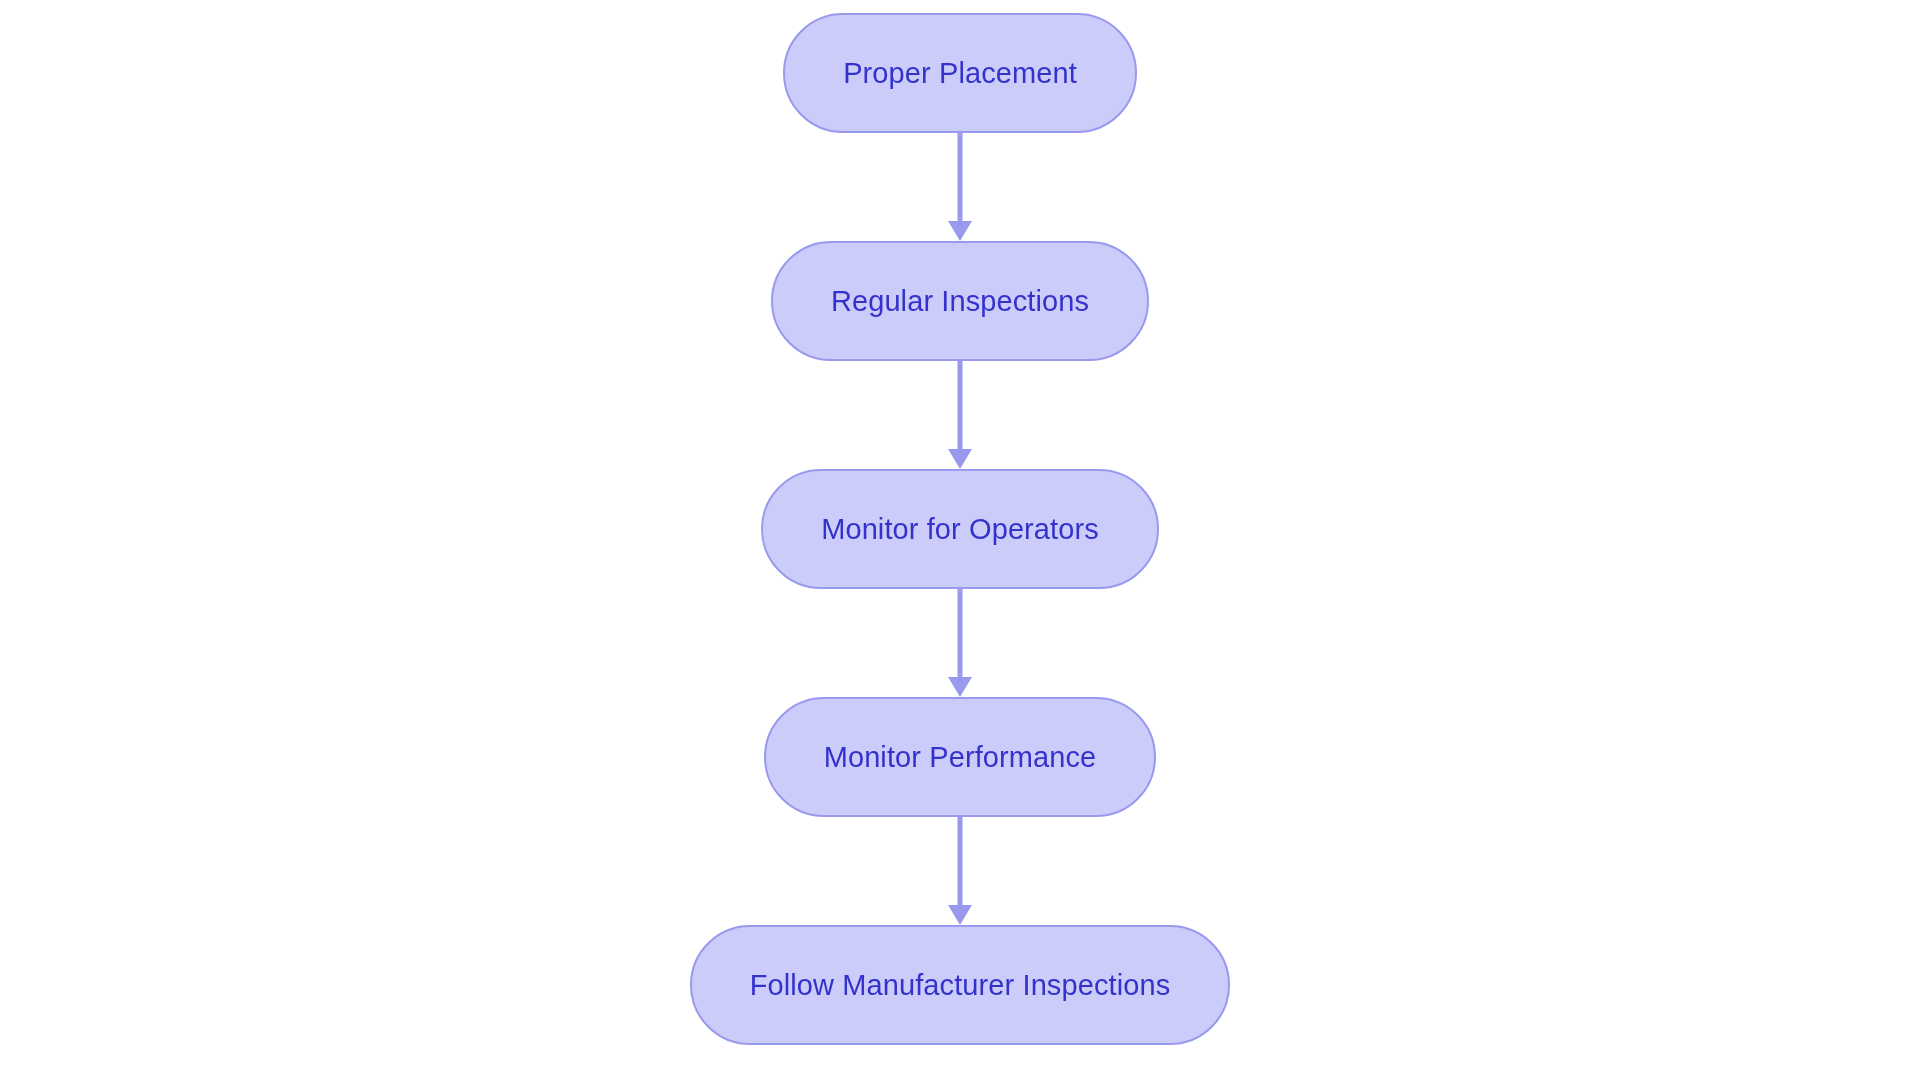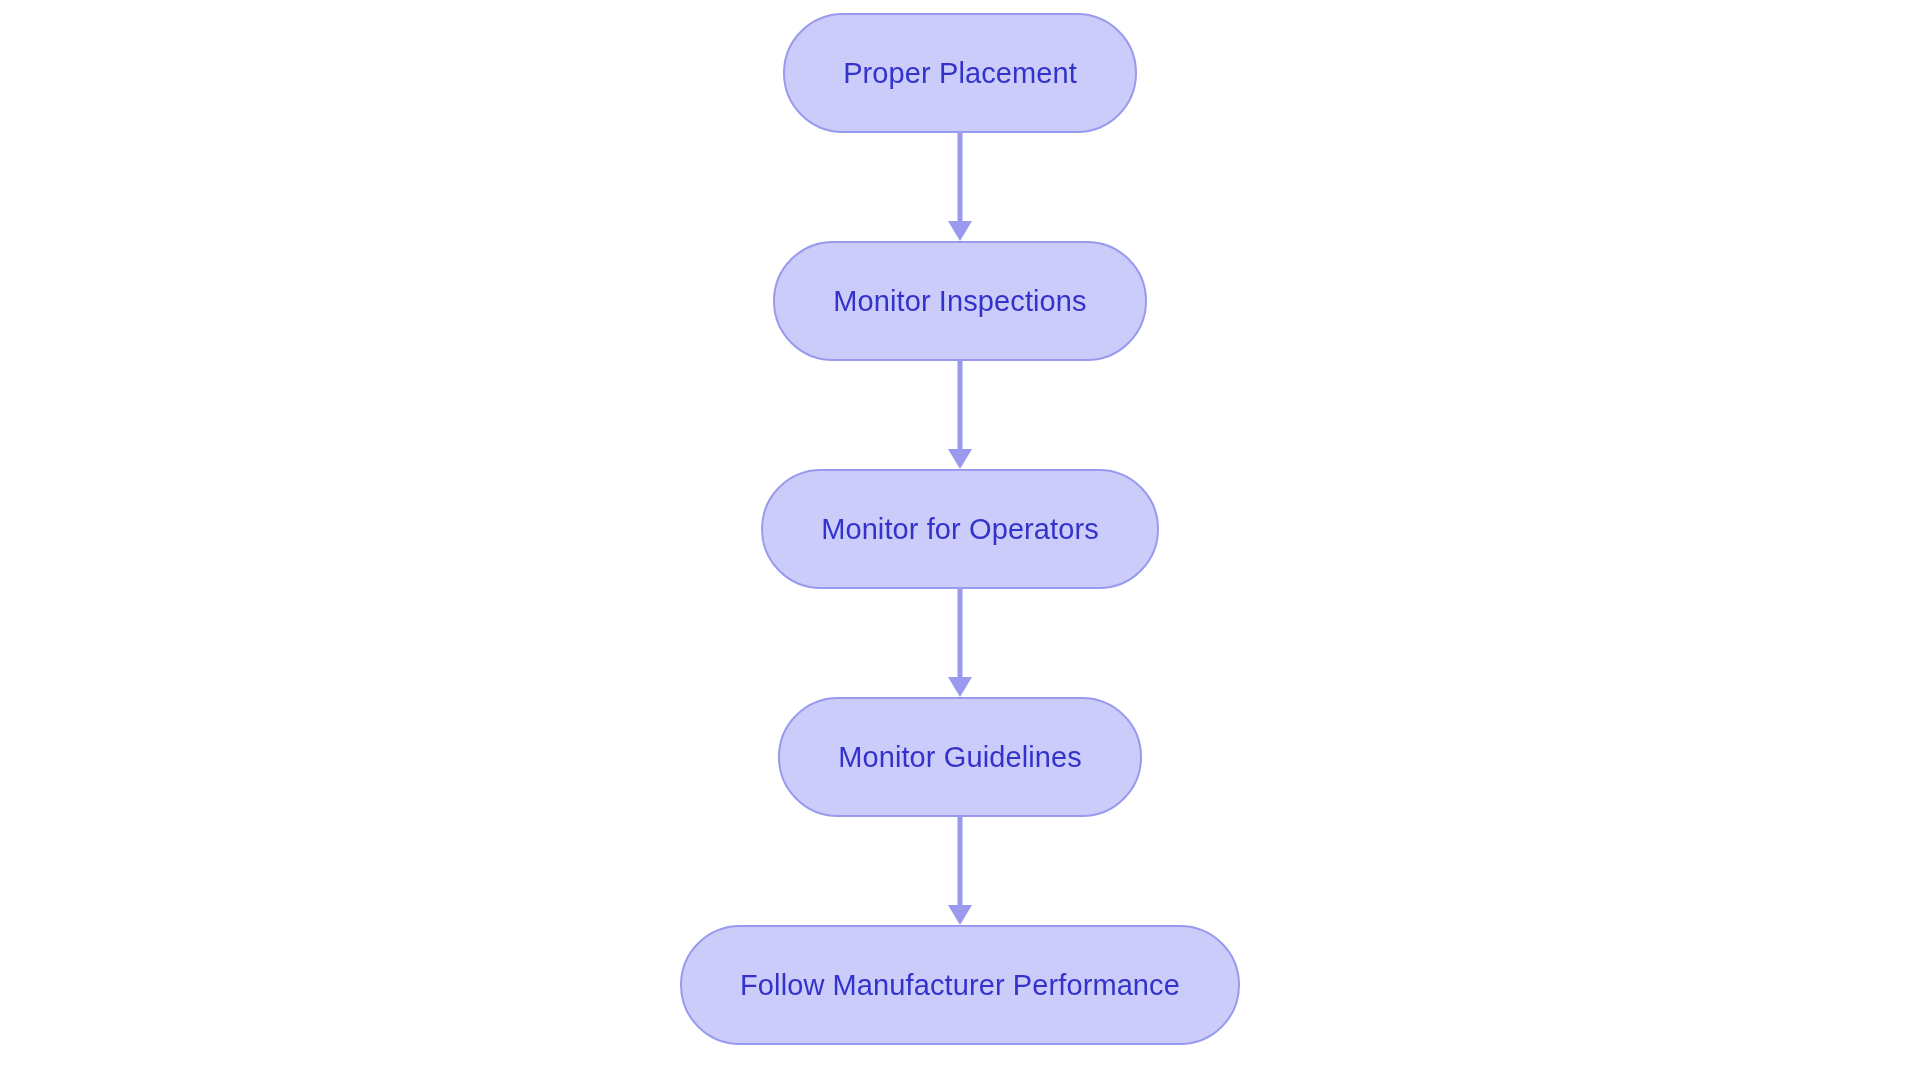--- a/index.html
+++ b/index.html
@@ -88,43 +88,43 @@
   <div class="node">
     <span class="node-label">Proper Placement</span>
   </div>
 
   <div class="connector">
     <div class="shaft"></div>
     <div class="head"></div>
   </div>
 
   <div class="node">
-    <span class="node-label">Monitor Inspections</span>
+    <span class="node-label">Regular Inspections</span>
   </div>
 
   <div class="connector">
     <div class="shaft"></div>
     <div class="head"></div>
   </div>
 
   <div class="node">
     <span class="node-label">Monitor for Operators</span>
   </div>
 
   <div class="connector">
     <div class="shaft"></div>
     <div class="head"></div>
   </div>
 
   <div class="node">
-    <span class="node-label">Monitor Guidelines</span>
+    <span class="node-label">Monitor Performance</span>
   </div>
 
   <div class="connector">
     <div class="shaft"></div>
     <div class="head"></div>
   </div>
 
   <div class="node">
-    <span class="node-label">Follow Manufacturer Performance</span>
+    <span class="node-label">Follow Manufacturer Inspections</span>
   </div>
 
 </div>
 
 </body></html>

